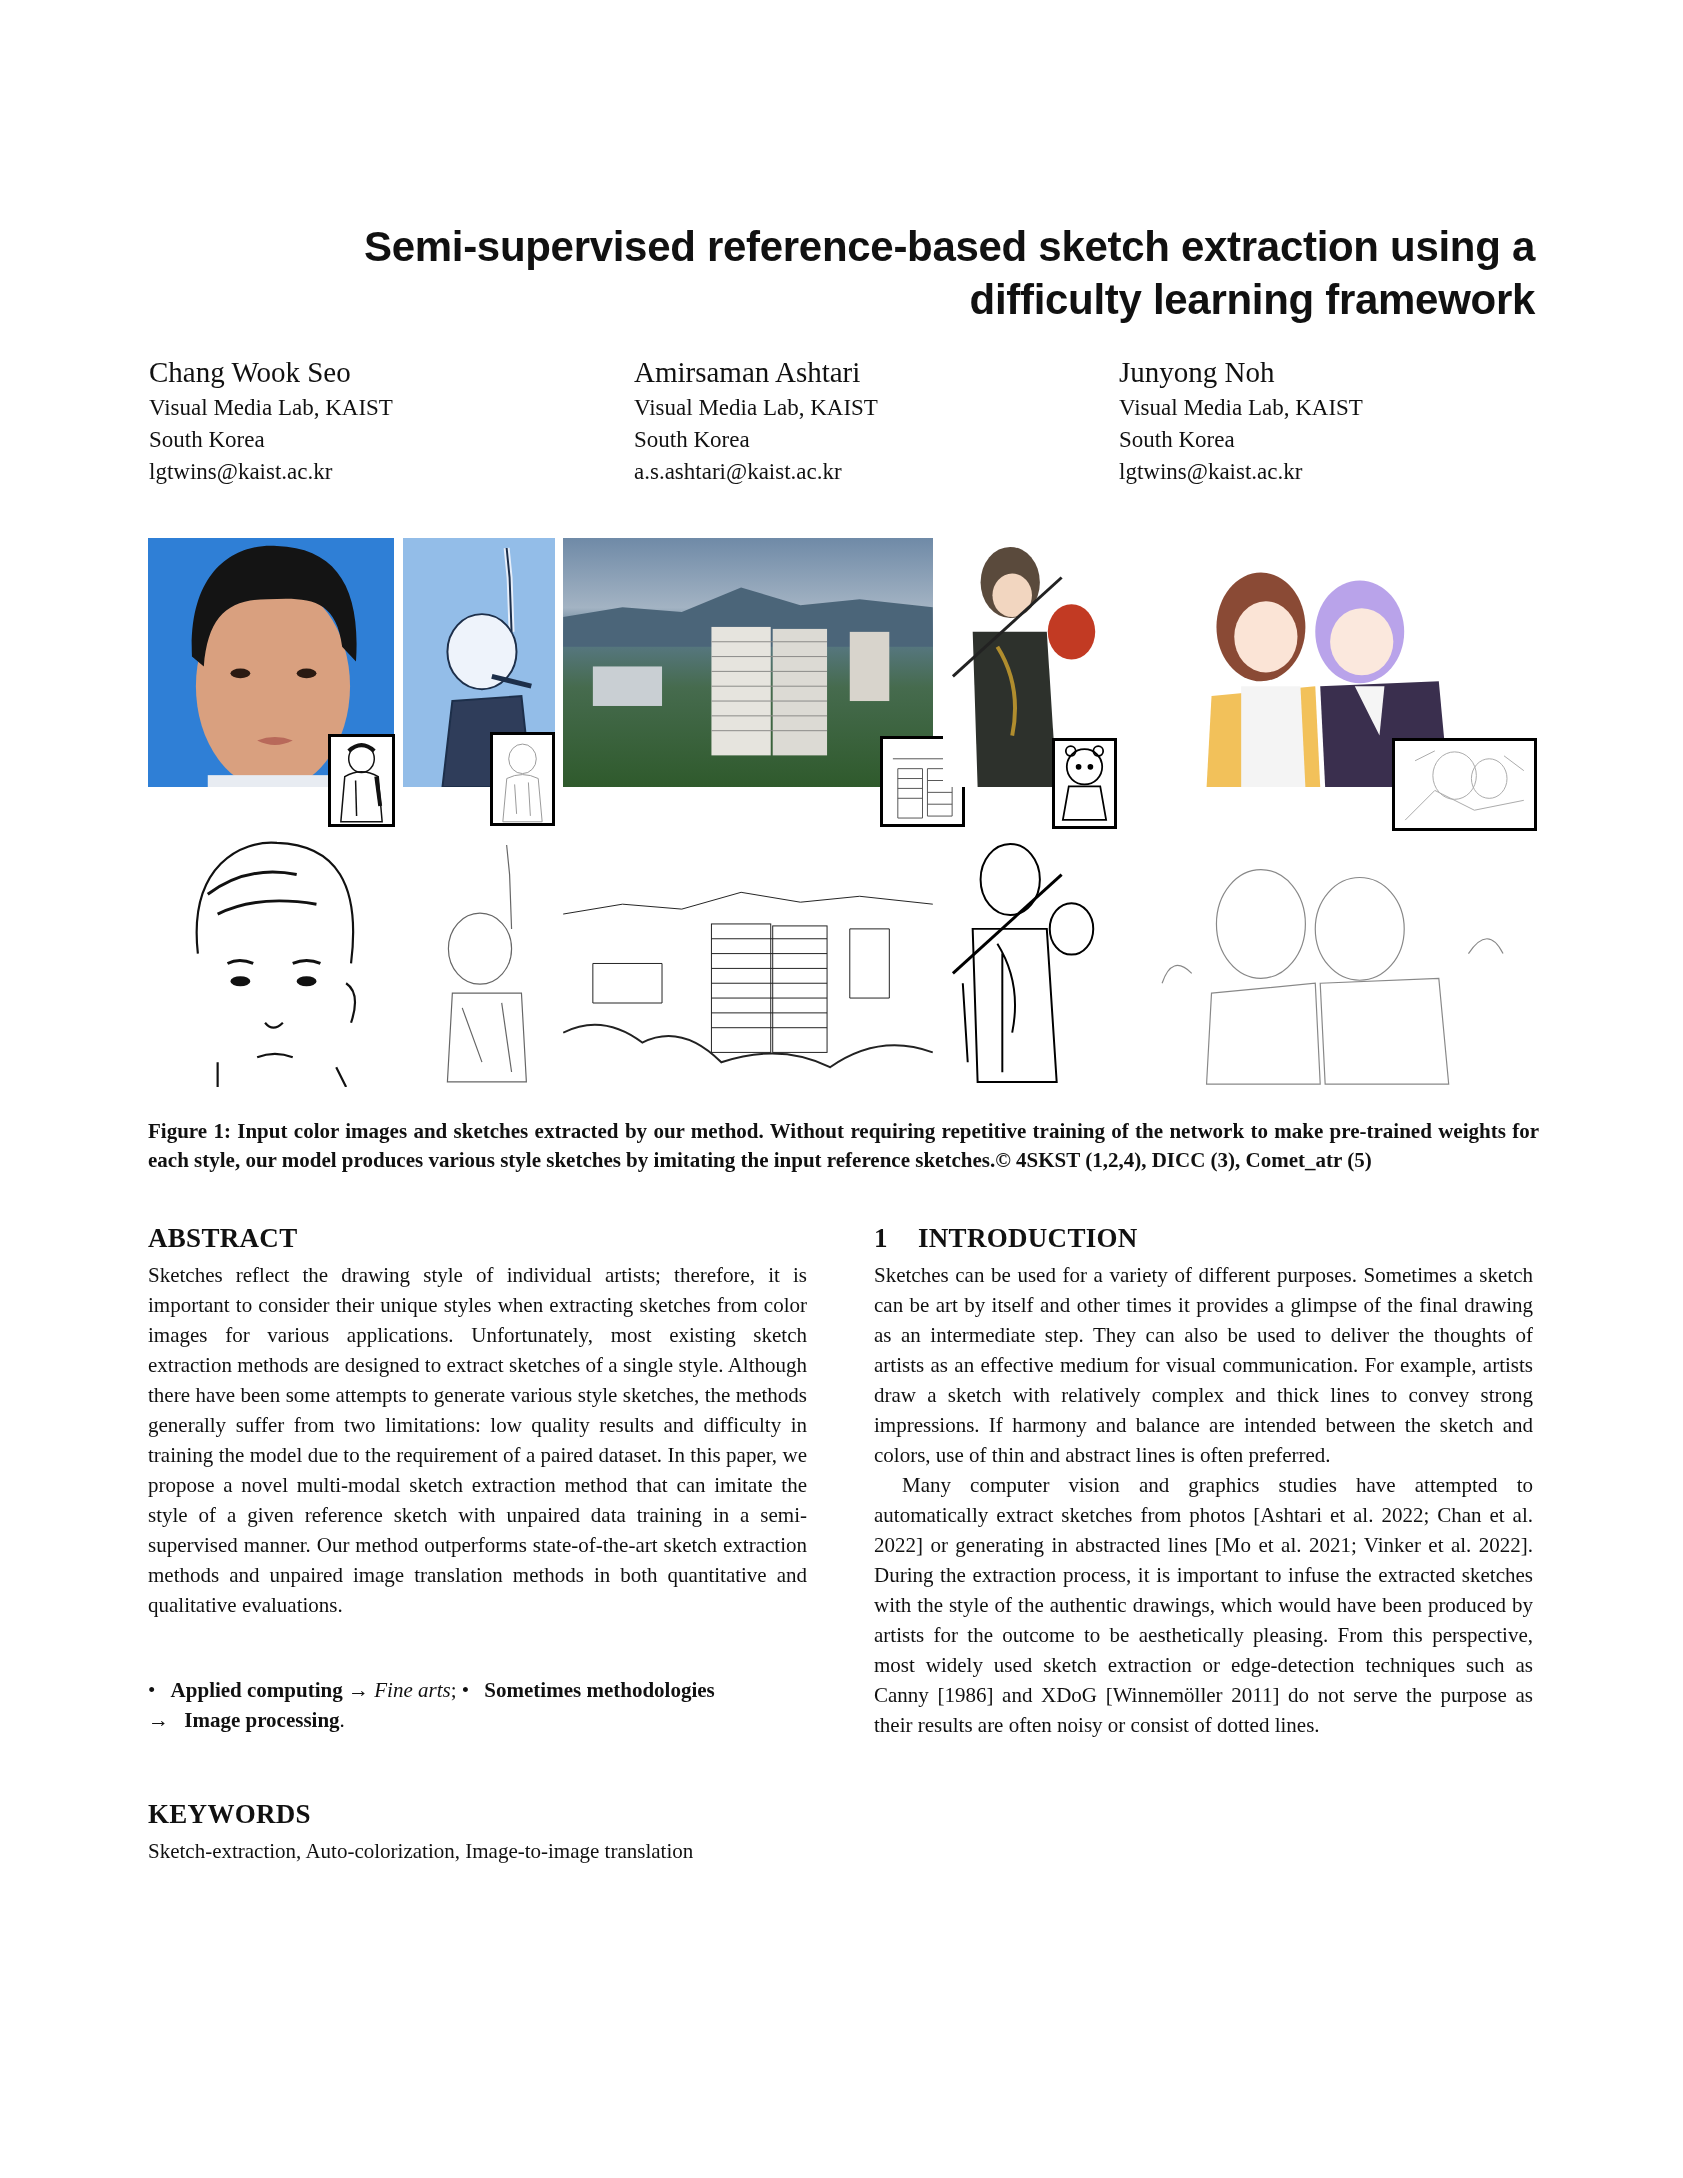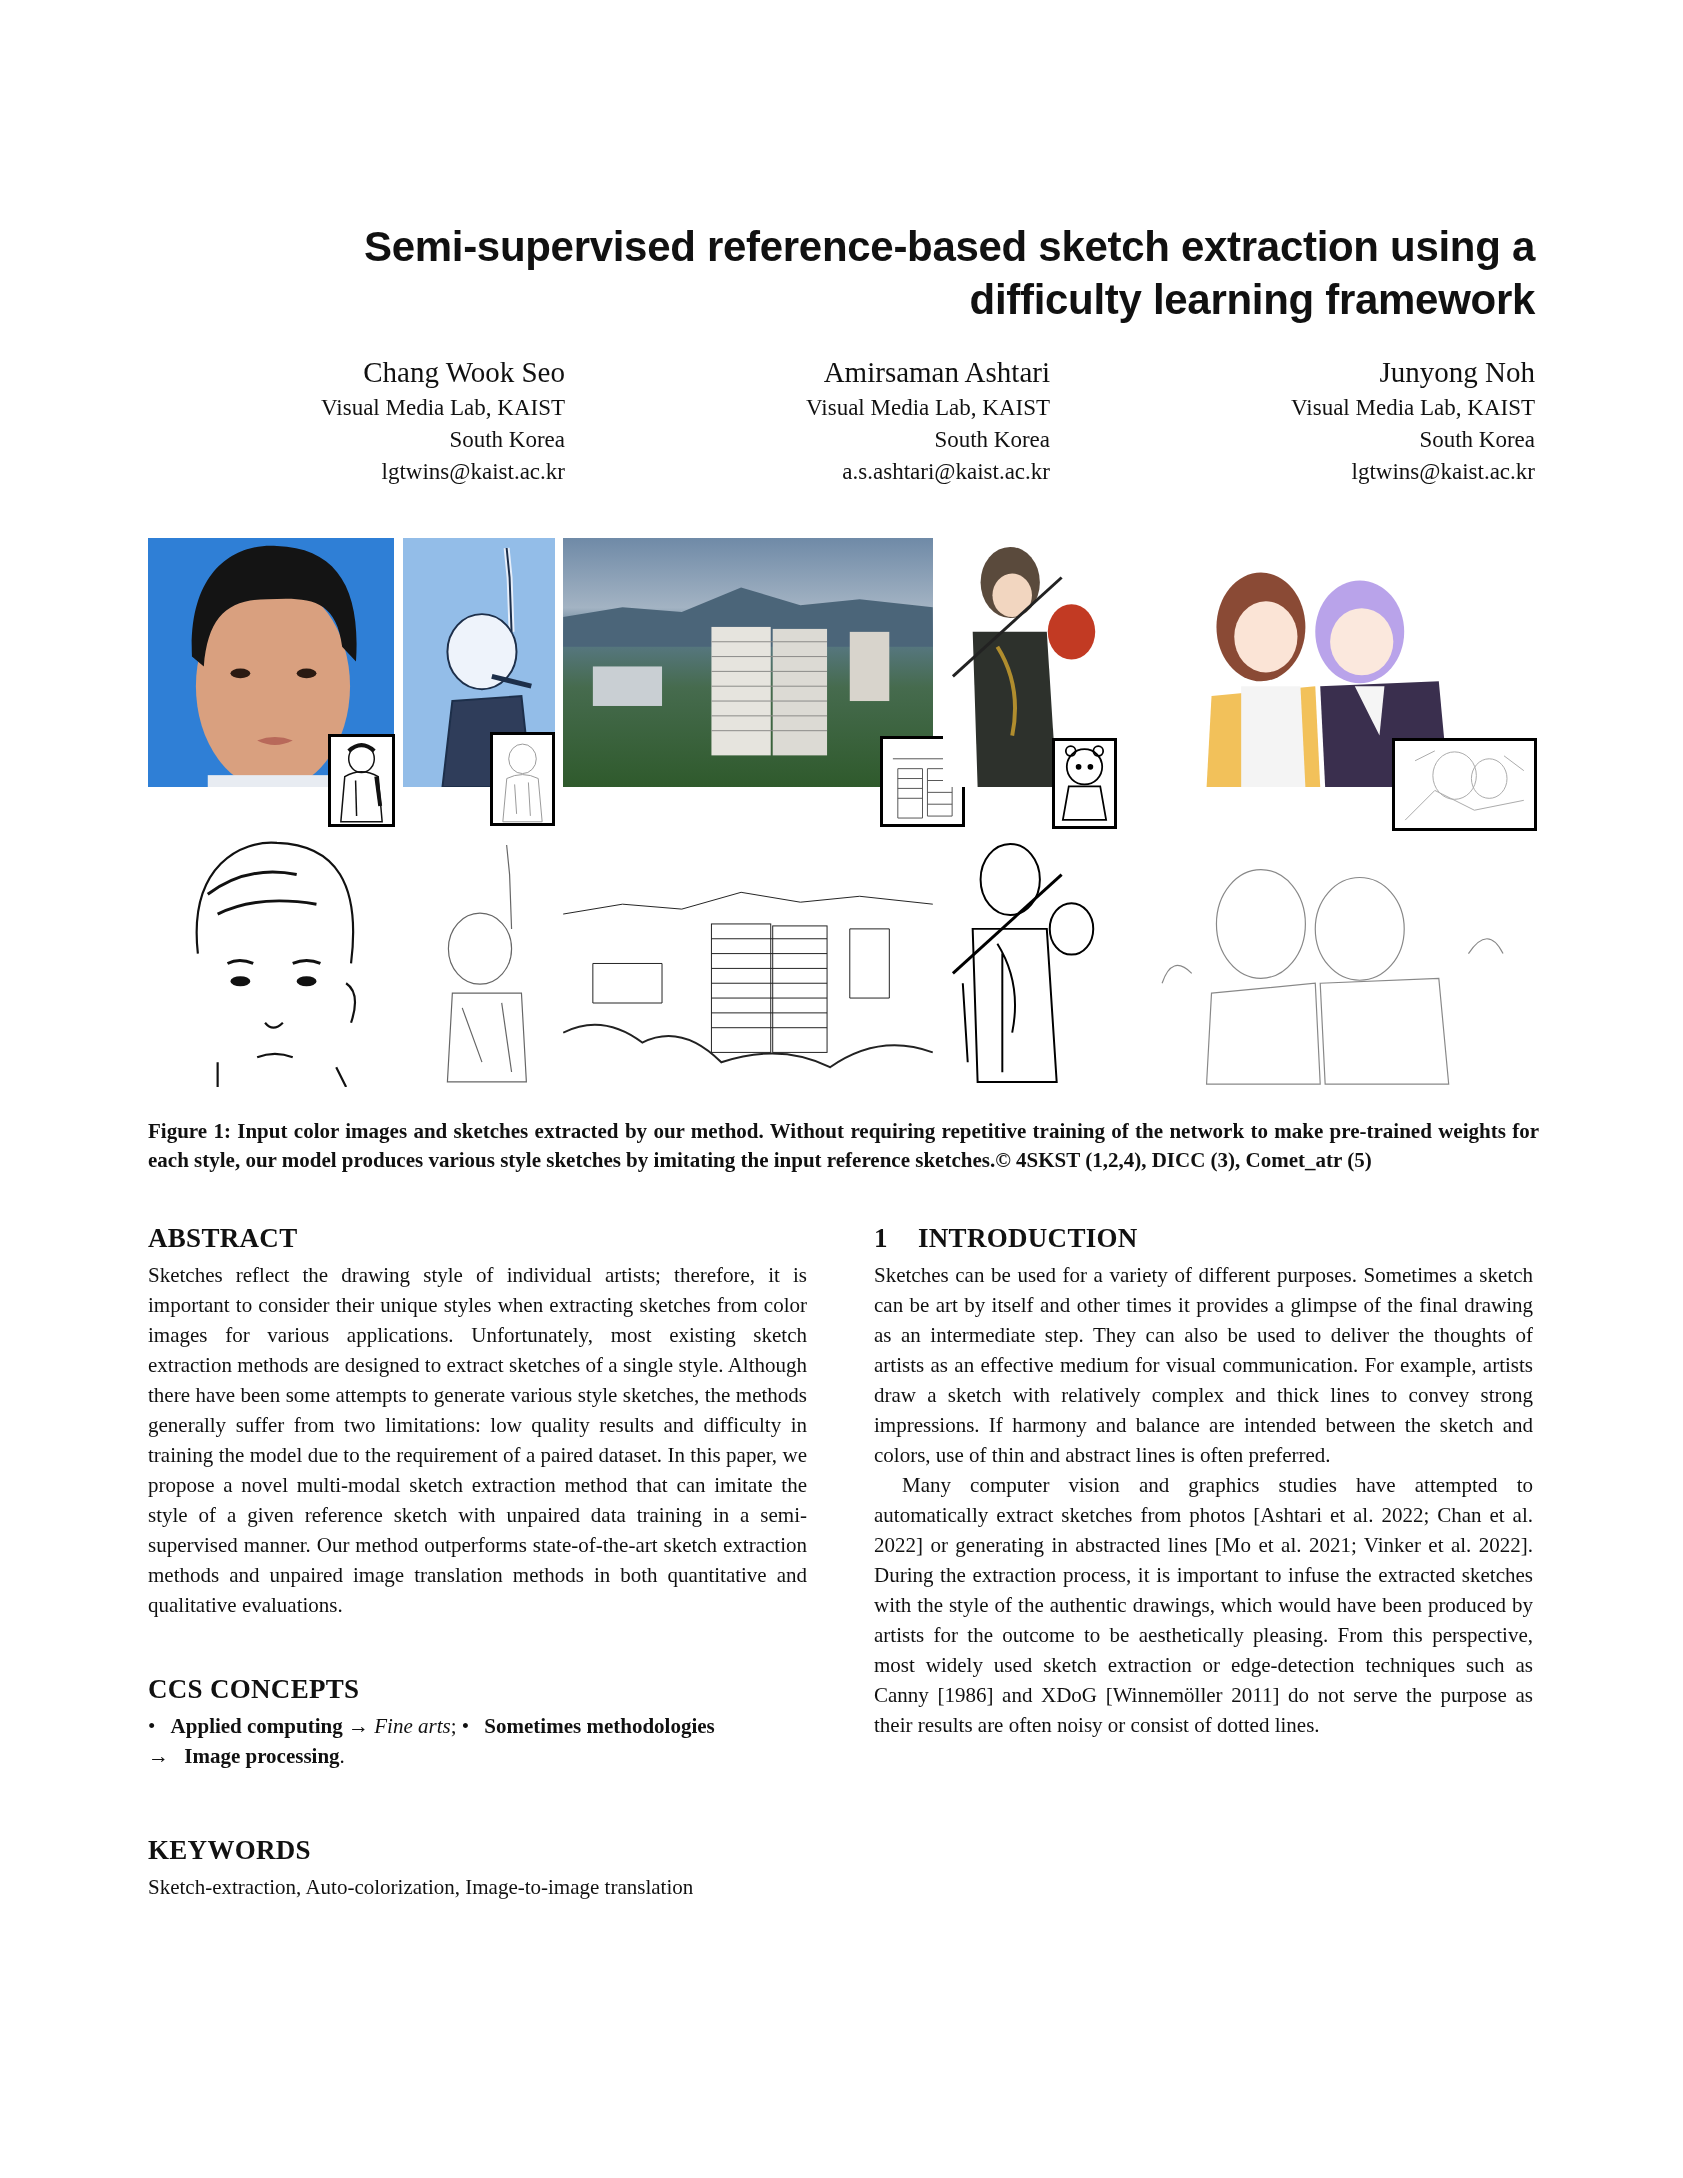--- a/index.html
+++ b/index.html
@@ -2,21 +2,21 @@
 <html><head>
 <meta charset="utf-8">
 <style>
   html, body { margin: 0; padding: 0; background: #ffffff; }
   body { width: 1683px; height: 2178px; position: relative; overflow: hidden;
          font-family: "Liberation Serif", "DejaVu Serif", serif; color: #111; }
   .title { position: absolute; left: 149px; width: 1386px; top: 220px; text-align: right;
            font-family: "Liberation Sans", "DejaVu Sans", sans-serif; font-weight: bold;
            font-size: 42px; line-height: 53px; letter-spacing: -0.3px; }
   .authors { position: absolute; top: 352px; left: 149px; width: 1386px; display: flex; justify-content: space-between; }
-  .author { width: 416px; text-align: right; font-size: 23px; line-height: 32px; }
+  .author { width: 416px; text-align: left; font-size: 23px; line-height: 32px; }
   .author .name { font-size: 29px; line-height: 40px; }
   .figure { position: absolute; left: 148px; top: 538px; width: 1386px; height: 549px; }
   .panel { position: absolute; overflow: hidden; }
   .inset { position: absolute; background: #fff; border: 3px solid #000; box-sizing: border-box; overflow: hidden; }
   .caption { position: absolute; left: 148px; top: 1117px; width: 1391px; font-weight: bold;
              font-size: 21px; line-height: 29px; text-align: justify; }
   .col { position: absolute; top: 1220px; width: 659px; }
   .col.left { left: 148px; }
   .col.right { left: 874px; }
   h2 { margin: 0; font-size: 27px; line-height: 36px; font-weight: bold; letter-spacing: 0.3px; }
@@ -233,21 +233,20 @@
       </svg>
   </div>
 </div>
 
 <div class="caption">Figure 1: Input color images and sketches extracted by our method. Without requiring repetitive training of the network to make pre-trained weights for each style, our model produces various style sketches by imitating the input reference sketches.© 4SKST (1,2,4), DICC (3), Comet_atr (5)</div>
 
 <div class="col left">
   <h2>ABSTRACT</h2>
   <p style="margin-top:4px;">Sketches reflect the drawing style of individual artists; therefore, it is important to consider their unique styles when extracting sketches from color images for various applications. Unfortunately, most existing sketch extraction methods are designed to extract sketches of a single style. Although there have been some attempts to gener­ate various style sketches, the methods generally suffer from two limitations: low quality results and difficulty in training the model due to the requirement of a paired dataset. In this paper, we propose a novel multi-modal sketch extraction method that can imitate the style of a given reference sketch with unpaired data training in a semi-supervised manner. Our method outperforms state-of-the-art sketch extraction methods and unpaired image translation methods in both quantitative and qualitative evaluations.</p>
   <div class="gap1"></div>
-  <h2>CCS CONCEPTS</h2>
   <p class="ccs" style="text-align:left;margin-top:4px;">
     <span>•</span>
     <b>Applied computing</b>
     <span>→</span>
     <i>Fine arts</i>;
     <span>•</span>
     <b>Sometimes methodologies</b><br>
     <span>→</span>
     <b>Image processing</b>.
   </p>

